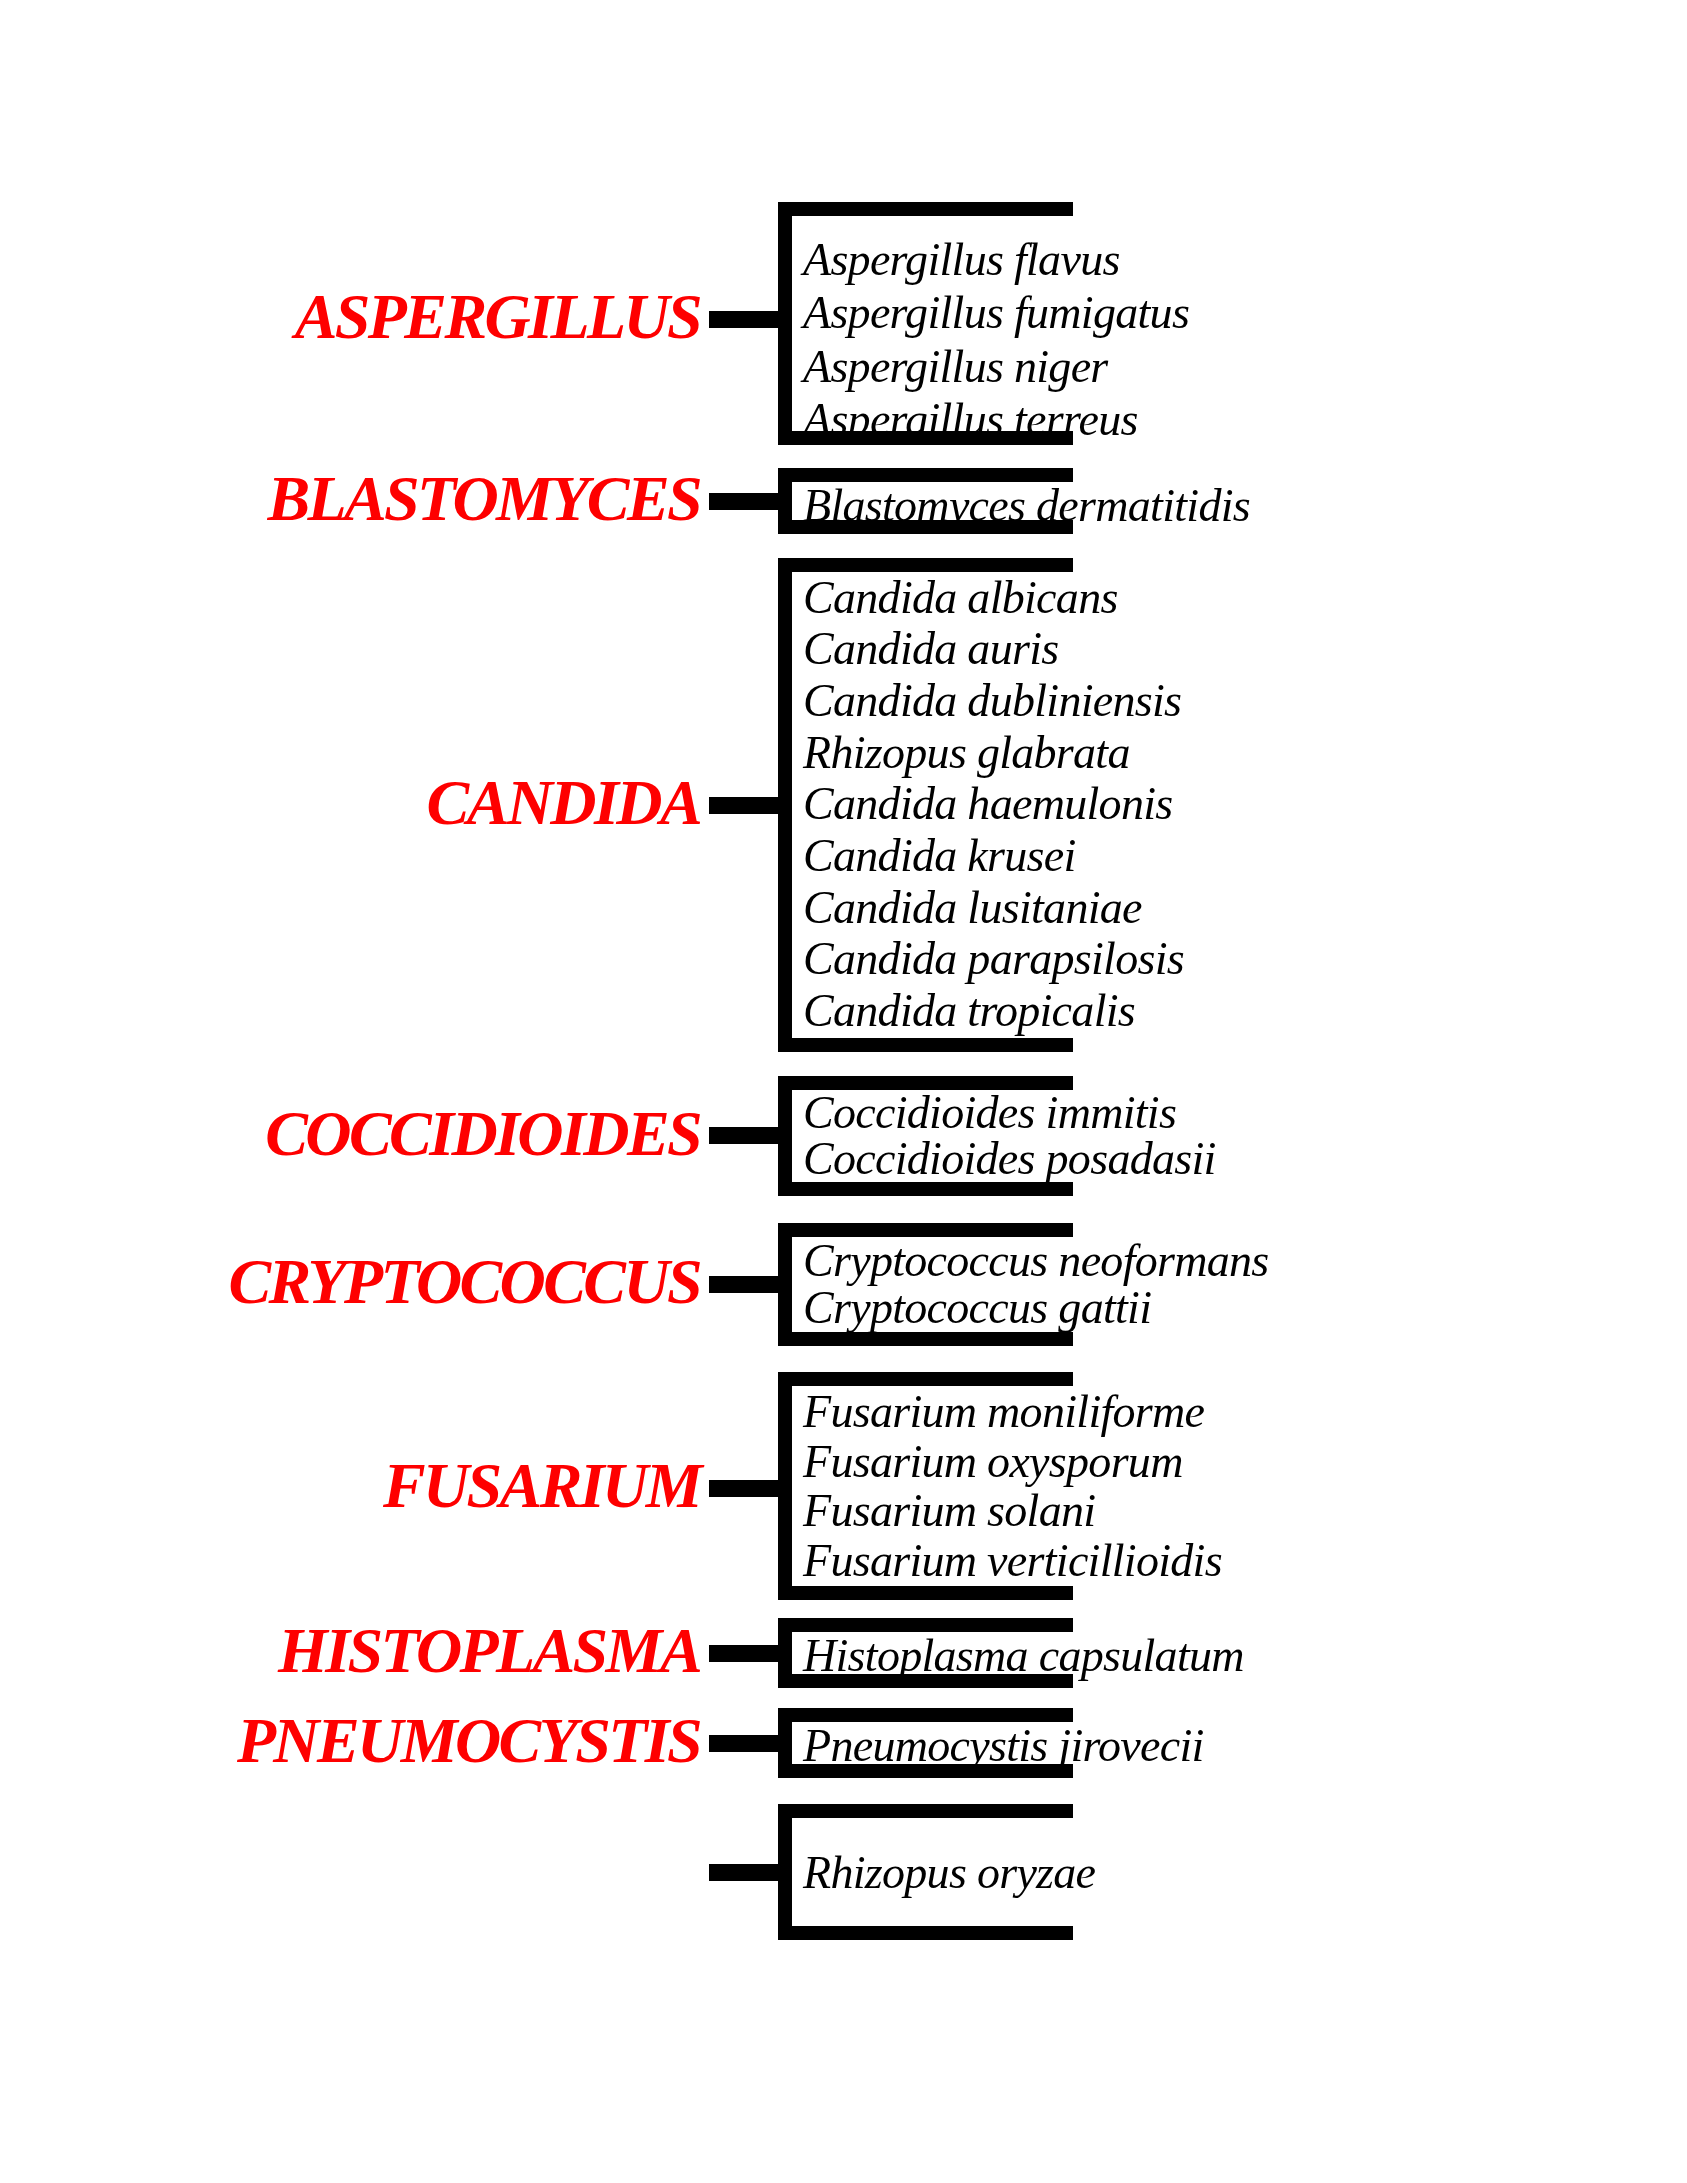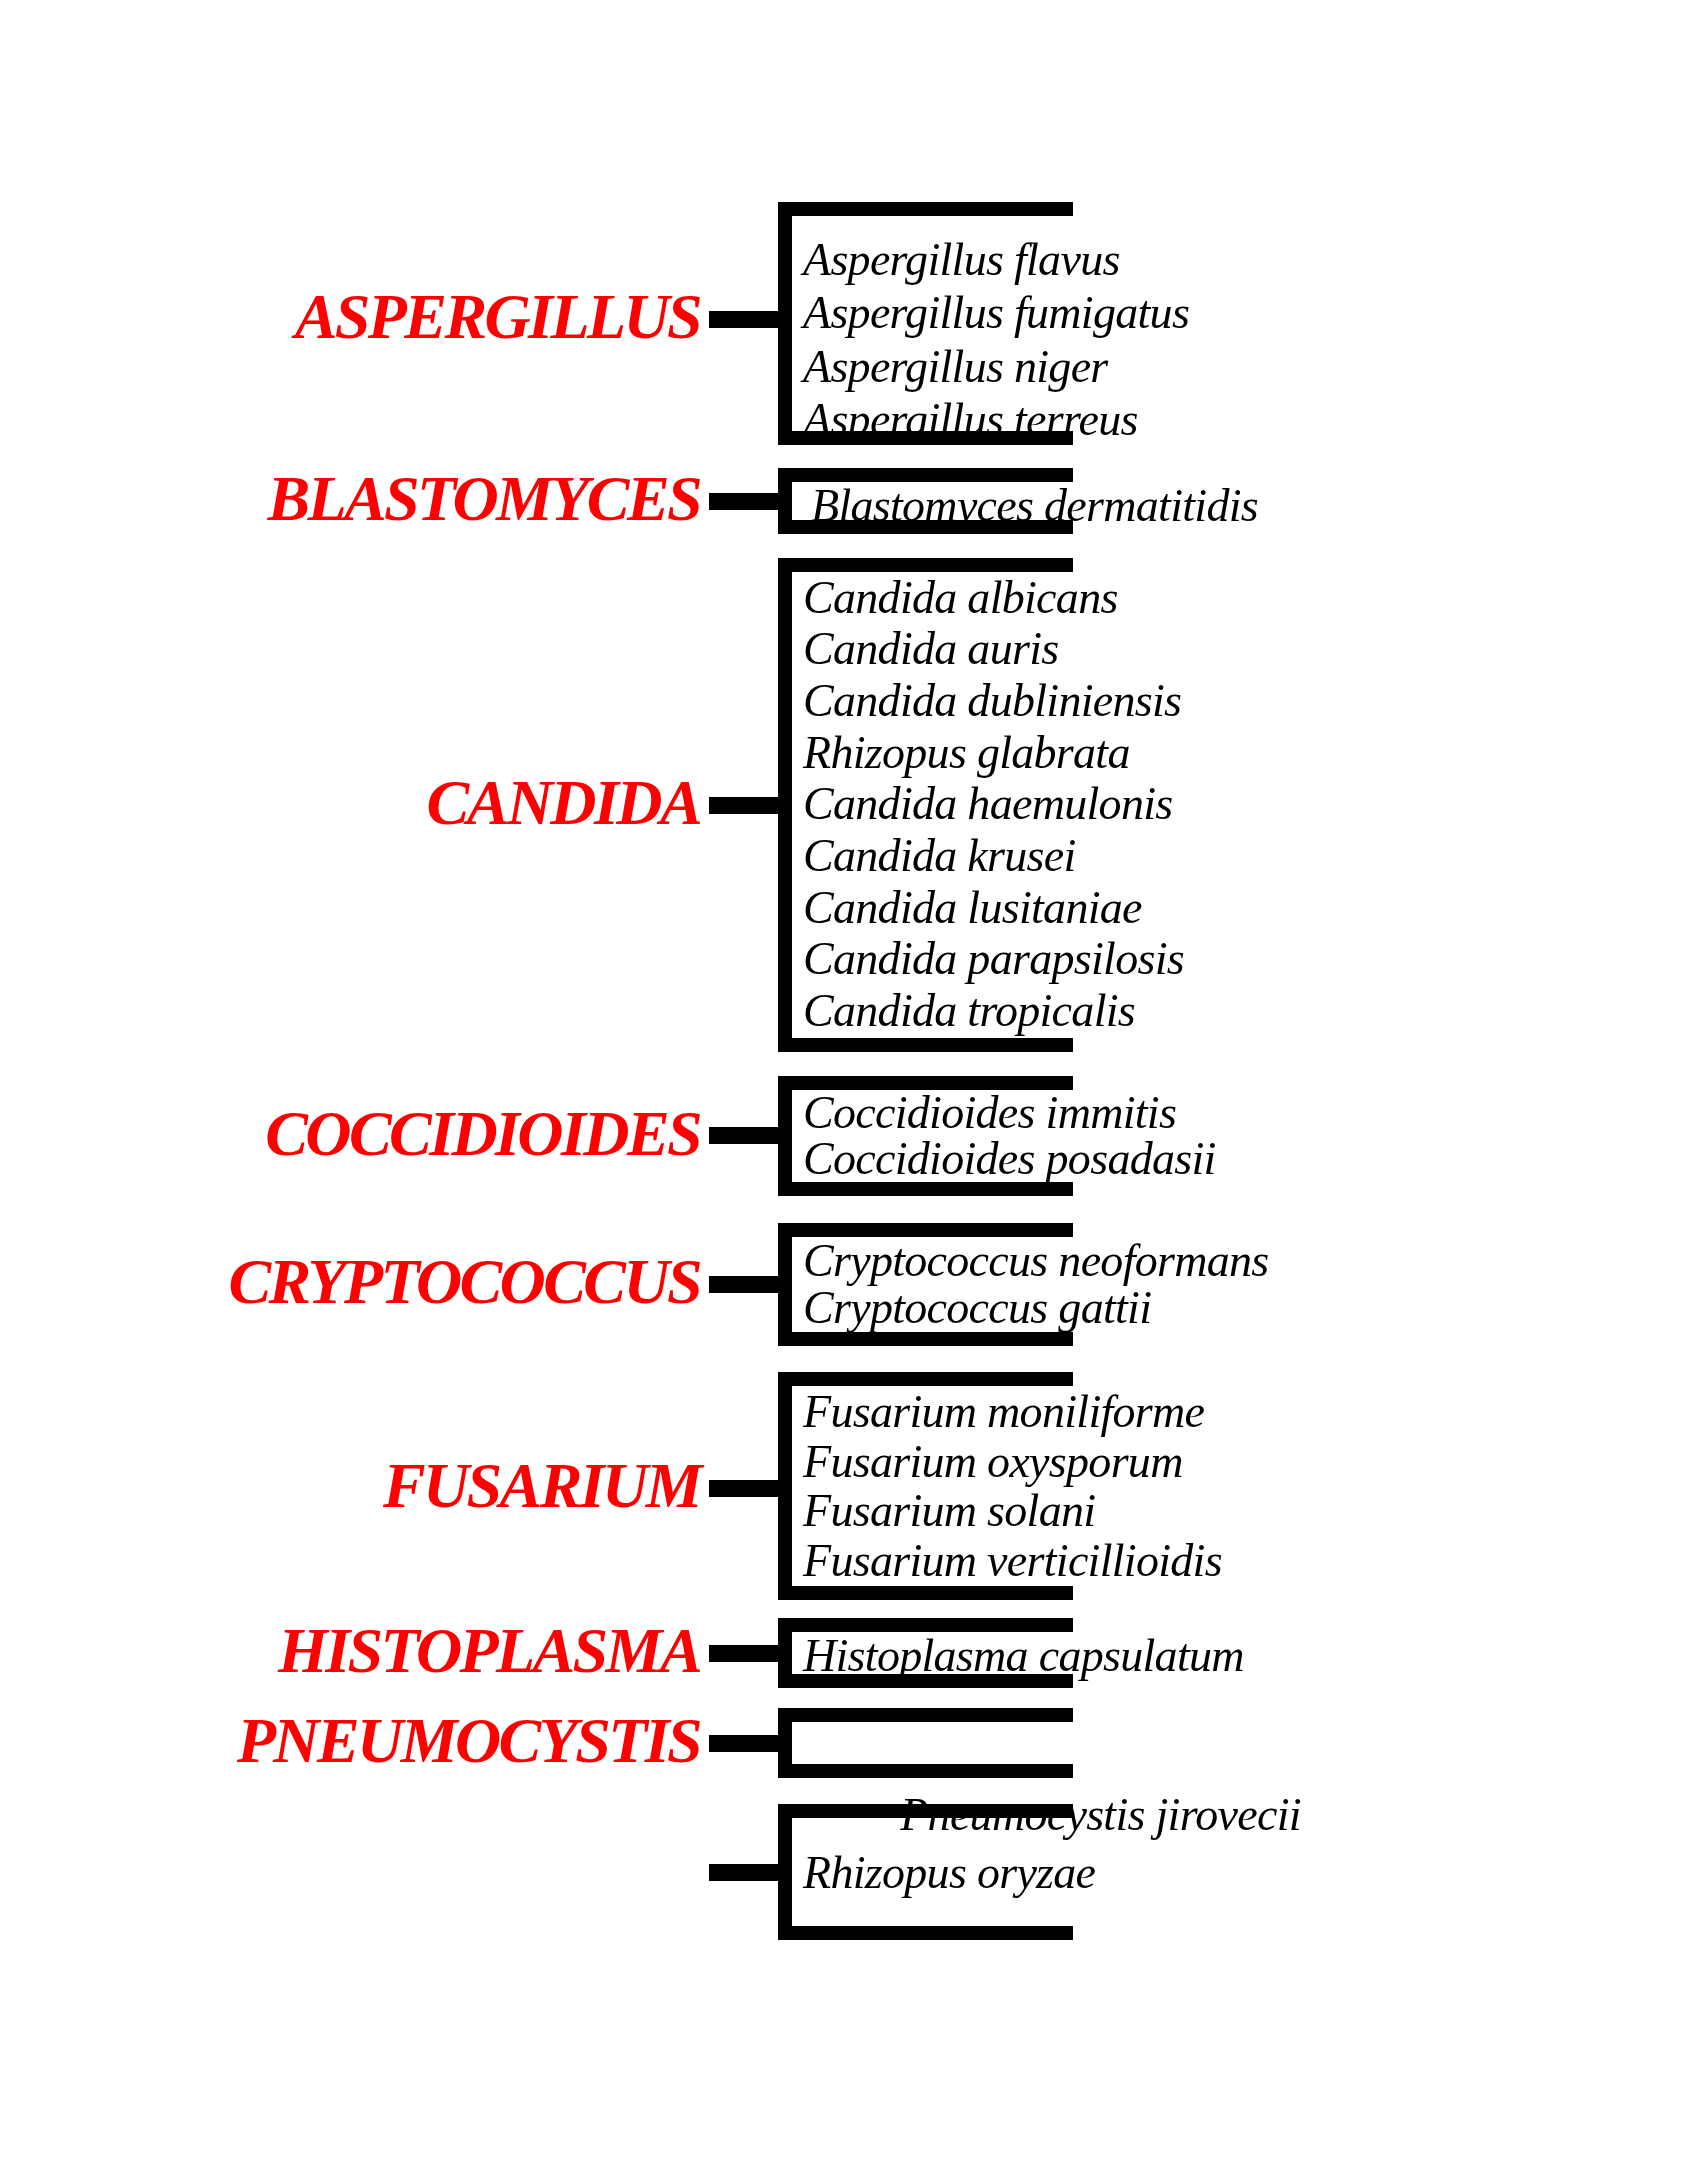--- a/index.html
+++ b/index.html
@@ -58,21 +58,21 @@
     white-space: nowrap;
   }
 
   
   .g0 .bracket      { top: 202px;  height: 243px; }
   .g0 .species-list { top: 233px;  height: 214px; }
   .g0 .genus-label  { top: 285px; margin-left: 46px; }
   .g0 .connector    { top: 311px; }
 
   .g1 .bracket      { top: 468px;  height: 66px; }
-  .g1 .species-list { top: 483px;  height: 37px; margin-left: 8px; }
+  .g1 .species-list { top: 483px;  height: 37px; }
   .g1 .genus-label  { top: 467px; }
   .g1 .connector    { top: 493px; }
 
   .g2 .bracket      { top: 558px;  height: 494px; }
   .g2 .species-list { top: 572px;  height: 465px; }
   .g2 .genus-label  { top: 771px; }
   .g2 .connector    { top: 797px; }
 
   .g3 .bracket      { top: 1076px; height: 120px; }
   .g3 .species-list { top: 1090px; height: 91px; }
@@ -88,21 +88,21 @@
   .g5 .species-list { top: 1387px; height: 199px; }
   .g5 .genus-label  { top: 1454px; }
   .g5 .connector    { top: 1480px; }
 
   .g6 .bracket      { top: 1618px; height: 70px; }
   .g6 .species-list { top: 1633px; height: 41px; }
   .g6 .genus-label  { top: 1619px; }
   .g6 .connector    { top: 1645px; }
 
   .g7 .bracket      { top: 1708px; height: 70px; }
-  .g7 .species-list { top: 1792px; height: 41px; align-items: center; }
+  .g7 .species-list { top: 1723px; height: 41px; }
   .g7 .genus-label  { top: 1709px; font-style: italic; }
   .g7 .connector    { top: 1735px; }
 
   .g8 .bracket      { top: 1804px; height: 136px; }
   .g8 .species-list { top: 1819px; height: 107px; }
   .g8 .genus-label  { top: 1838px; }
   .g8 .connector    { top: 1864px; }
 </style>
 </head>
 <body>

